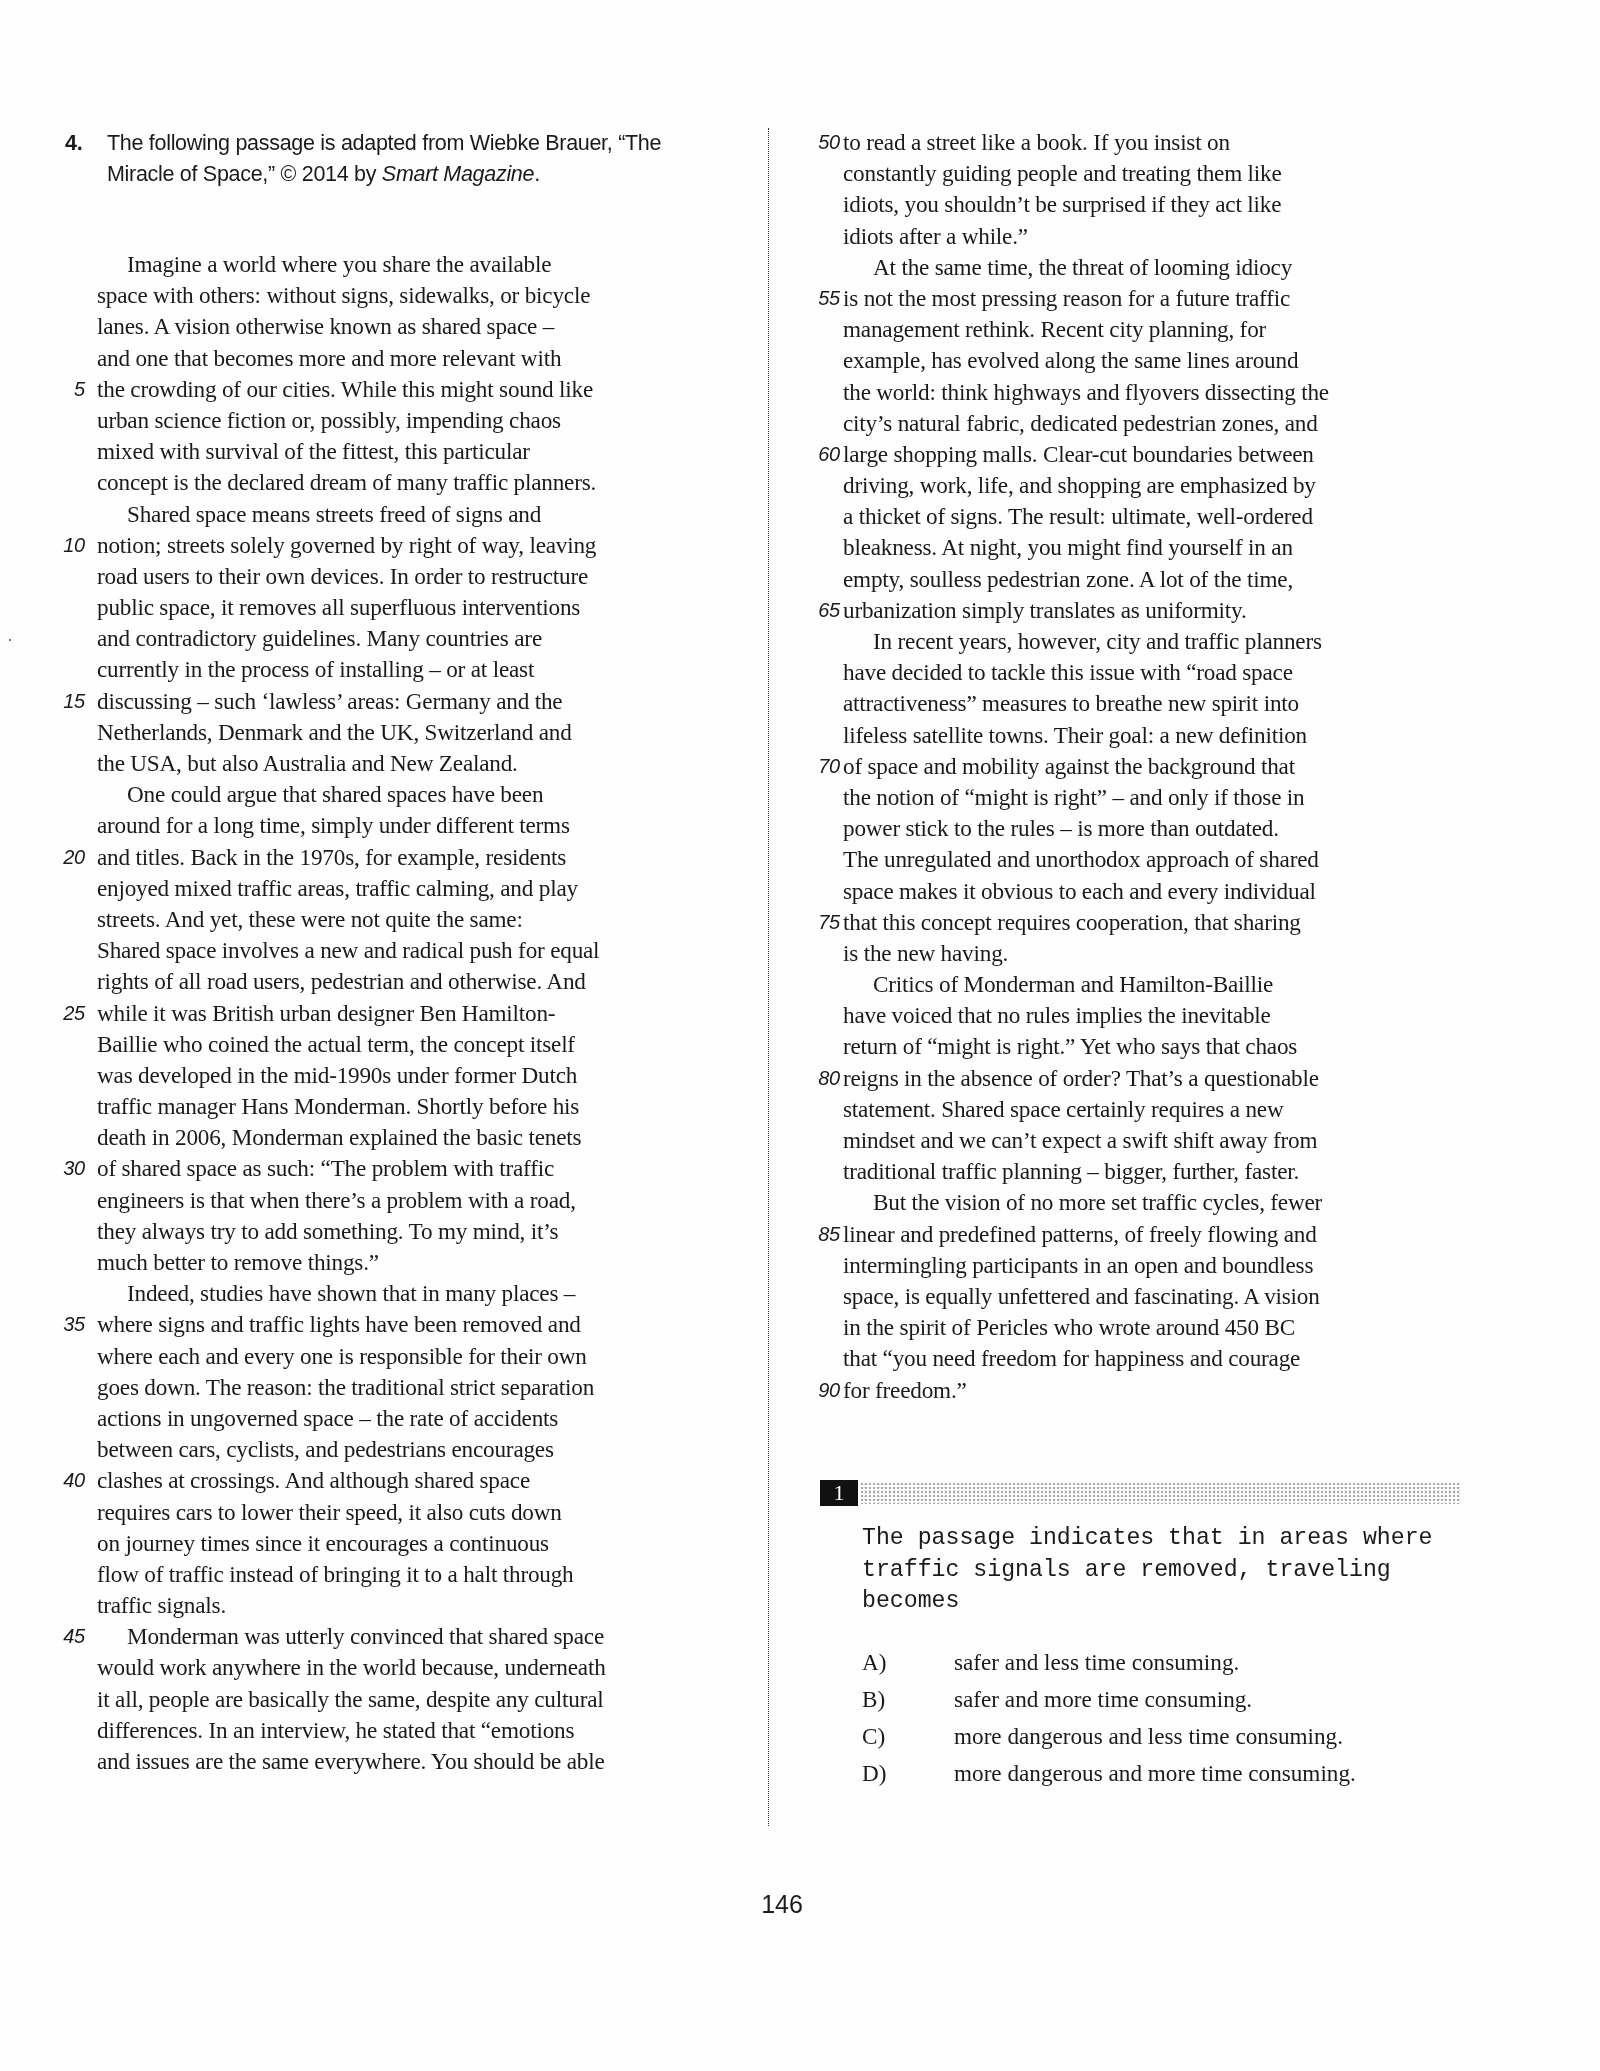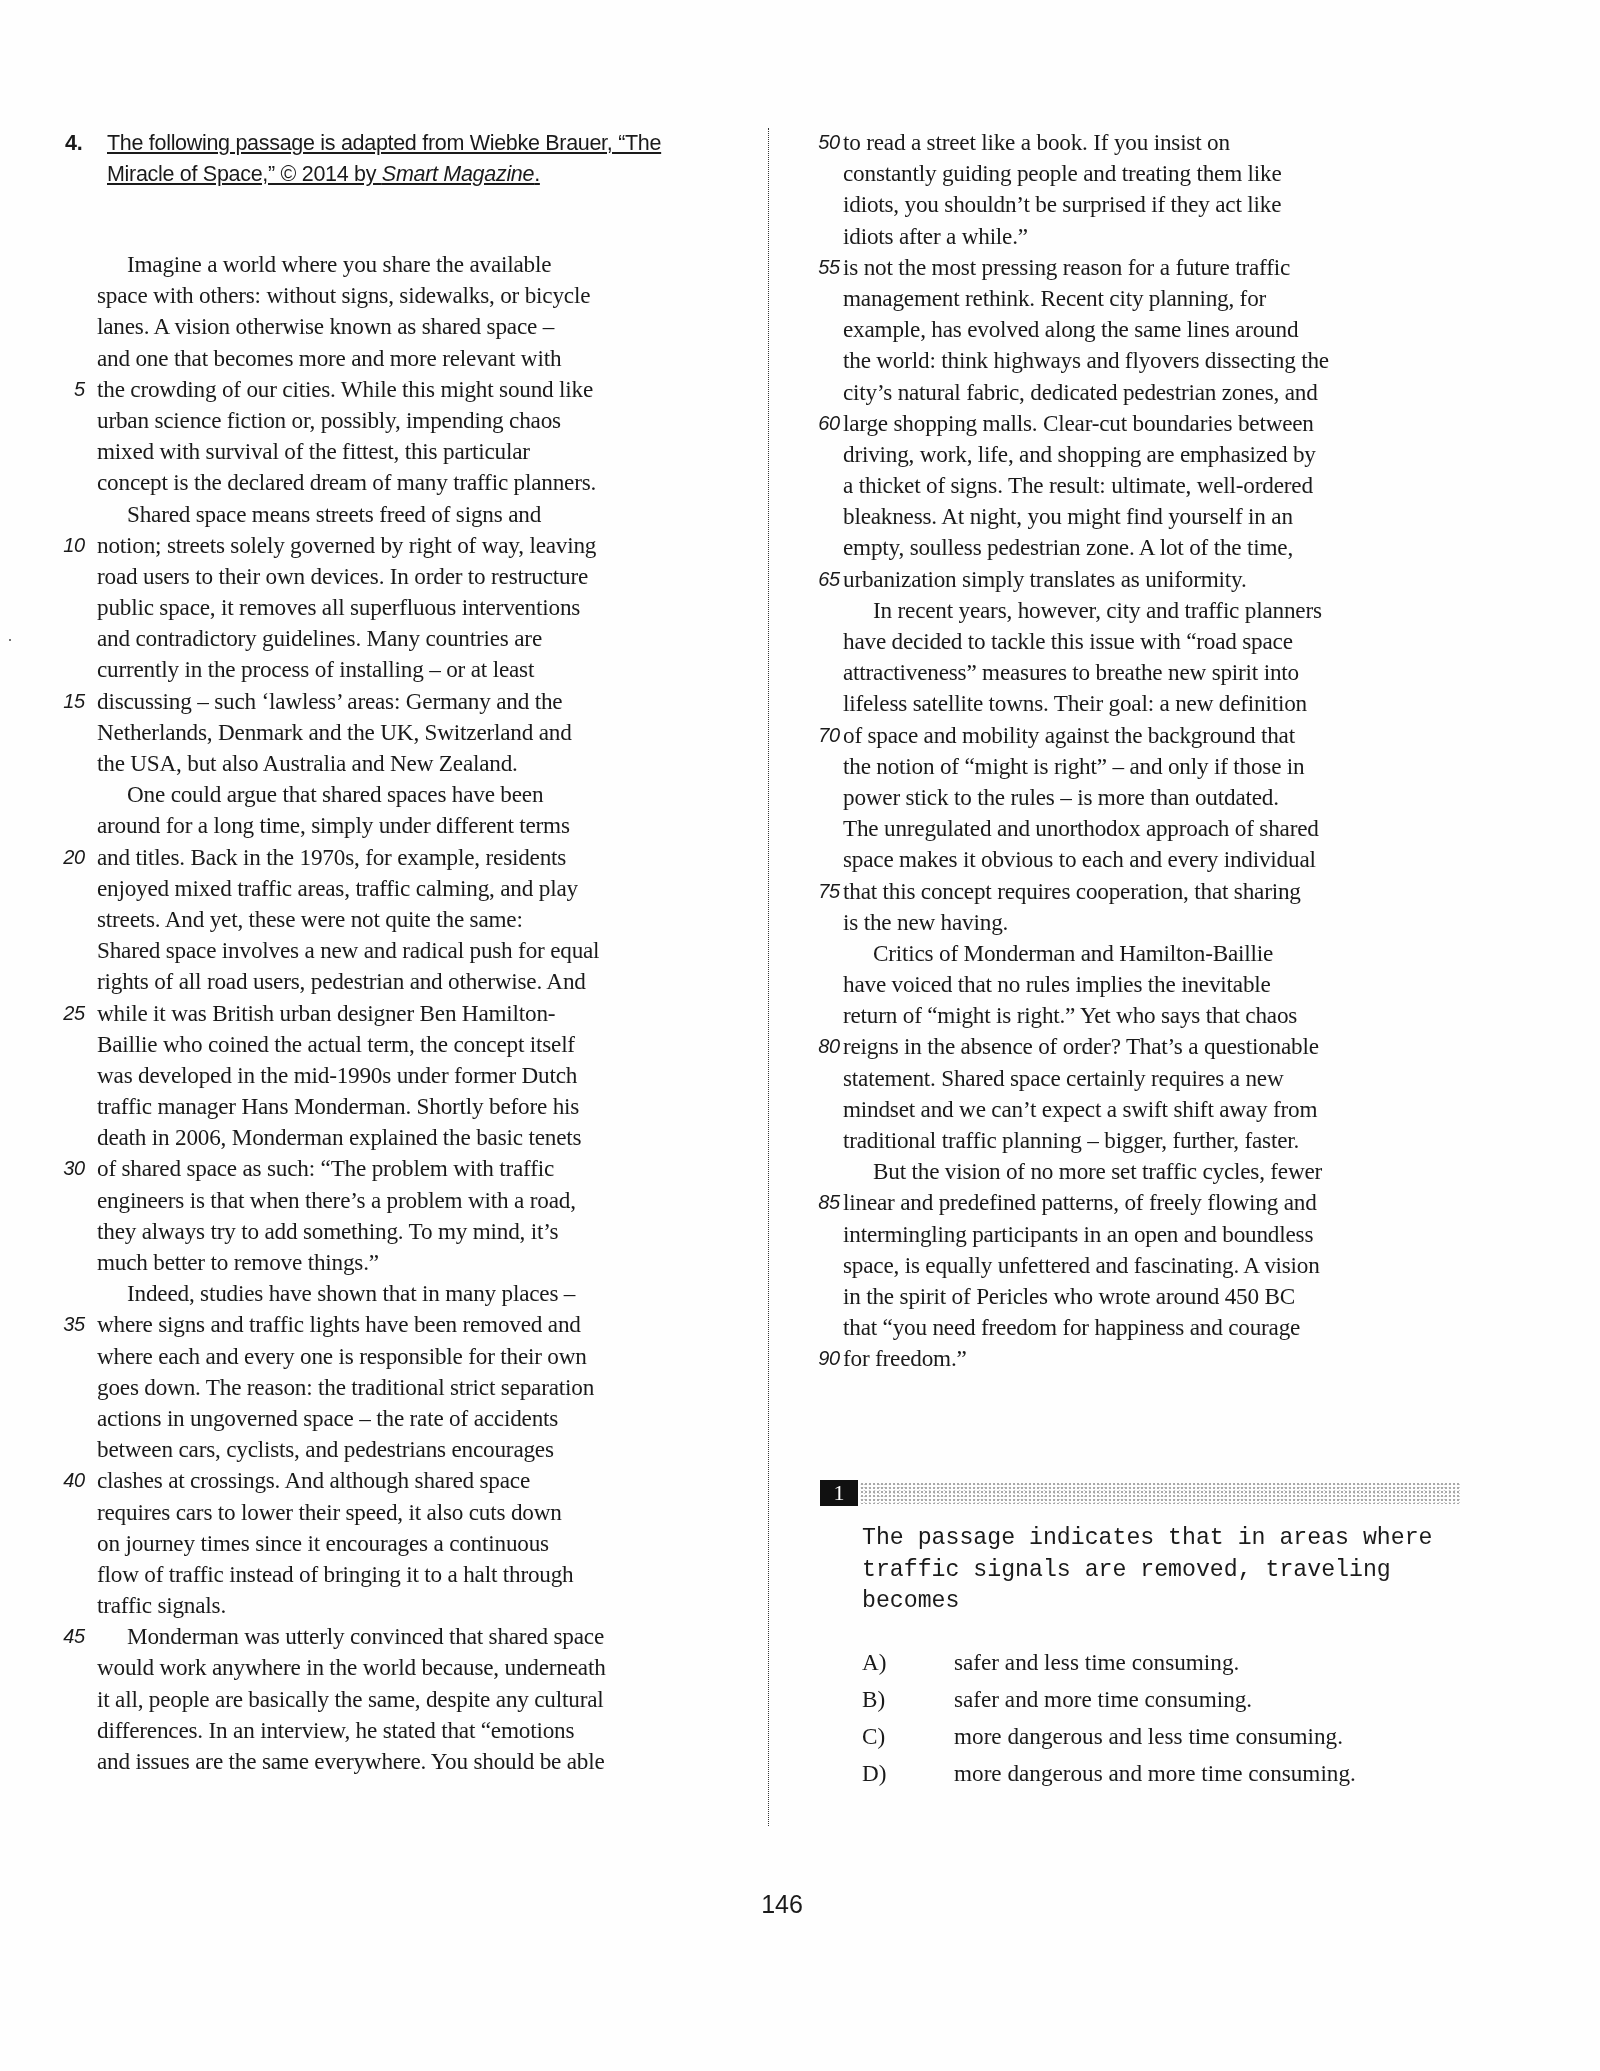--- a/index.html
+++ b/index.html
@@ -1,21 +1,21 @@
 <!DOCTYPE html>
 <html><head>
 <meta charset="utf-8">
 <style>
   html, body { margin: 0; padding: 0; background: #ffffff; }
   body { width: 1600px; height: 2071px; position: relative; overflow: hidden; color: #1a1a1a; }
   .page { position: absolute; left: 0; top: 0; width: 1600px; height: 2071px; background: #fefefe; }
 
   .intro { position: absolute; left: 65px; top: 128px; width: 660px; font-family: "Liberation Sans", "DejaVu Sans", sans-serif; font-size: 21.5px; line-height: 30.5px; letter-spacing: -0.3px; }
   .intro .num { position: absolute; left: 0; top: 0; font-weight: bold; }
-  .intro .txt { margin-left: 42px; display: block; text-decoration: underline; }
+  .intro .txt { margin-left: 42px; display: block; }
   .intro .txt i { font-style: italic; }
 
   .col { position: absolute; font-family: "Liberation Serif", "DejaVu Serif", serif; font-size: 23.2px; line-height: 31.2px; letter-spacing: -0.2px; }
   .col-left { left: 55px; top: 249px; width: 690px; }
   .col-right { left: 810px; top: 127px; width: 690px; }
   .line { position: relative; height: 31.2px; white-space: nowrap; }
   .lnum { position: absolute; left: 0; top: 0; width: 30px; text-align: right; font-family: "Liberation Sans", "DejaVu Sans", sans-serif; font-style: italic; font-size: 20px; }
   .col-left .ltxt { position: absolute; left: 42px; top: 0; }
   .col-right .ltxt { position: absolute; left: 33px; top: 0; }
   .ltxt.indent { text-indent: 30px; }
@@ -261,20 +261,24 @@
       </div>
       <div class="line">
         <span class="lnum"></span>
         <span class="ltxt">idiots, you shouldn’t be surprised if they act like</span>
       </div>
       <div class="line">
         <span class="lnum"></span>
         <span class="ltxt">idiots after a while.”</span>
       </div>
       <div class="line">
+        <span class="lnum"></span>
+        <span class="ltxt indent">At the same time, the threat of looming idiocy</span>
+      </div>
+      <div class="line">
         <span class="lnum">55</span>
         <span class="ltxt">is not the most pressing reason for a future traffic</span>
       </div>
       <div class="line">
         <span class="lnum"></span>
         <span class="ltxt">management rethink. Recent city planning, for</span>
       </div>
       <div class="line">
         <span class="lnum"></span>
         <span class="ltxt">example, has evolved along the same lines around</span>

